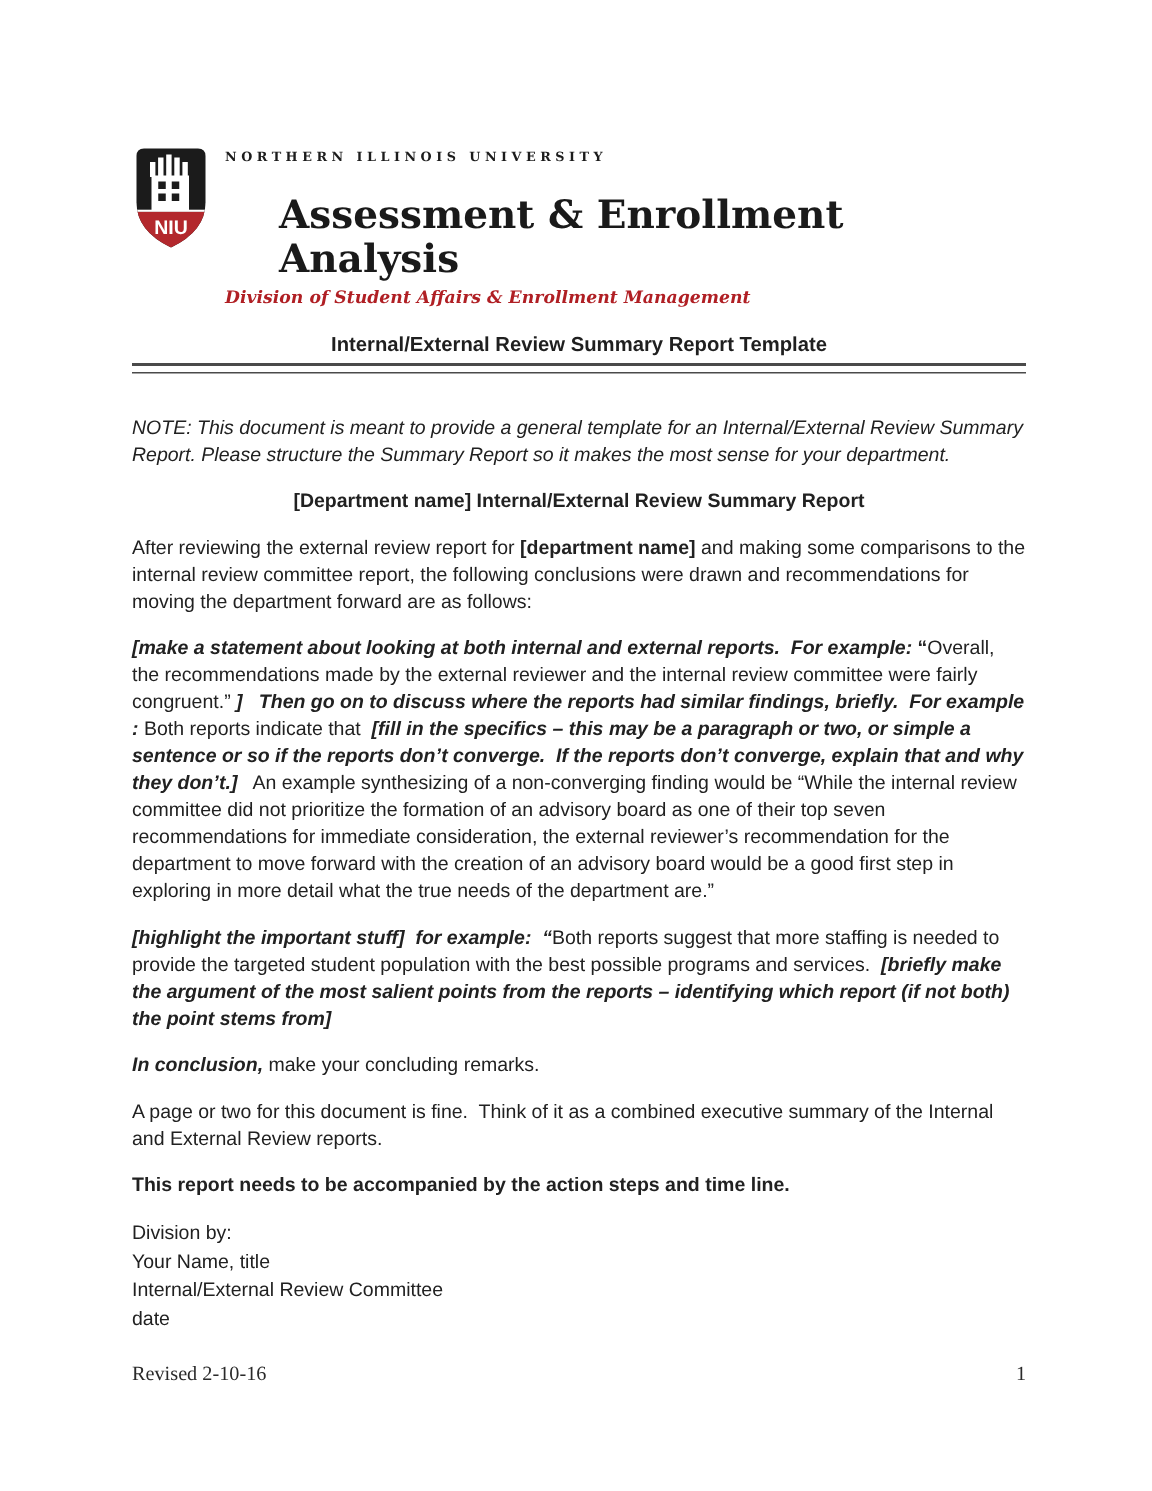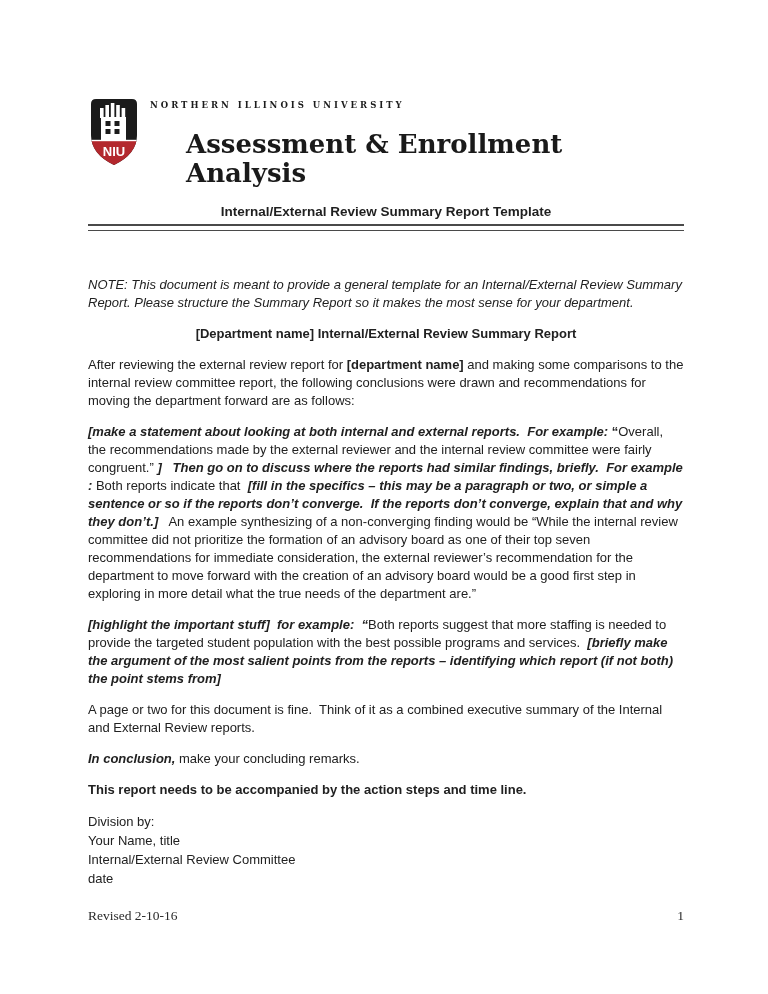--- a/index.html
+++ b/index.html
@@ -61,21 +61,21 @@
   }
 
   
   .body p {
     font-size: 13px;
     line-height: 18px;
     margin: 0 0 13px 0;
     white-space: pre-wrap;
     color: #212121;
   }
-  .body .p-note { margin-top: 45px; font-style: italic; }
+  .body .p-note { margin-top: 27px; font-style: italic; }
   .p-center { text-align: center; font-weight: bold; }
   .b  { font-weight: bold; }
   .bi { font-weight: bold; font-style: italic; }
   .p-bold { font-weight: bold; }
   .submitted-line { font-size: 13px; line-height: 19px; white-space: pre-wrap; }
   .submitted-block { margin-top: 13px; }
 
   
   .footer {
     position: absolute;
@@ -115,40 +115,41 @@
           <rect x="17.5" y="32" width="5" height="5" fill="#1b1b1b"></rect>
           <rect x="26.5" y="32" width="5" height="5" fill="#1b1b1b"></rect>
         </g>
         <rect x="0" y="44" width="52" height="26" fill="#b3282d" clip-path="url(#shieldClip)"></rect>
         <rect x="0" y="42.8" width="52" height="1.4" fill="#ffffff" clip-path="url(#shieldClip)"></rect>
         <text x="26" y="59" text-anchor="middle" font-family="Liberation Sans, sans-serif" font-weight="bold" font-size="13" fill="#ffffff">NIU</text>
       </svg>
       <div class="lh-text">
         <div class="lh-univ">NORTHERN ILLINOIS UNIVERSITY</div>
         <div class="lh-dept">Assessment &amp; Enrollment Analysis</div>
+        <div class="lh-div">Division of Student Affairs &amp; Enrollment Management</div>
       </div>
     </div>
 
     <div class="doc-title">Internal/External Review Summary Report Template</div>
     <div class="double-rule"></div>
 
     <div class="body">
       <p class="p-note">NOTE: This document is meant to provide a general template for an Internal/External Review Summary Report. Please structure the Summary Report so it makes the most sense for your department.</p>
 
       <p class="p-center">[Department name] Internal/External Review Summary Report</p>
 
       <p><span>After reviewing the external review report for </span><span class="b">[department name]</span><span> and making some comparisons to the internal review committee report, the following conclusions were drawn and recommendations for moving the department forward are as follows:</span></p>
 
       <p><span class="bi">[make a statement about looking at both internal and external reports.  For example: </span><span class="b">“</span><span>Overall, the recommendations made by the external reviewer and the internal review committee were fairly congruent.” </span><span class="bi">]   Then go on to discuss where the reports had similar findings, briefly.  For example : </span><span>Both reports indicate that  </span><span class="bi">[fill in the specifics – this may be a paragraph or two, or simple a sentence or so if the reports don’t converge.  If the reports don’t converge, explain that and why they don’t.]</span><span>   An example synthesizing of a non-converging finding would be “While the internal review committee did not prioritize the formation of an advisory board as one of their top seven recommendations for immediate consideration, the external reviewer’s recommendation for the department to move forward with the creation of an advisory board would be a good first step in exploring in more detail what the true needs of the department are.”</span></p>
 
       <p><span class="bi">[highlight the important stuff]  for example:  “</span><span>Both reports suggest that more staffing is needed to provide the targeted student population with the best possible programs and services.  </span><span class="bi">[briefly make the argument of the most salient points from the reports – identifying which report (if not both) the point stems from]</span></p>
 
+      <p><span class="bi">In conclusion,</span><span> make your concluding remarks.</span></p>
+
       <p>A page or two for this document is fine.  Think of it as a combined executive summary of the Internal and External Review reports.</p>
-
-      <p><span class="bi">In conclusion,</span><span> make your concluding remarks.</span></p>
 
       <p class="p-bold">This report needs to be accompanied by the action steps and time line.</p>
 
       <div class="submitted-block">
         <div class="submitted-line">Division by:</div>
         <div class="submitted-line">Your Name, title</div>
         <div class="submitted-line">Internal/External Review Committee</div>
         <div class="submitted-line">date</div>
       </div>
     </div>

